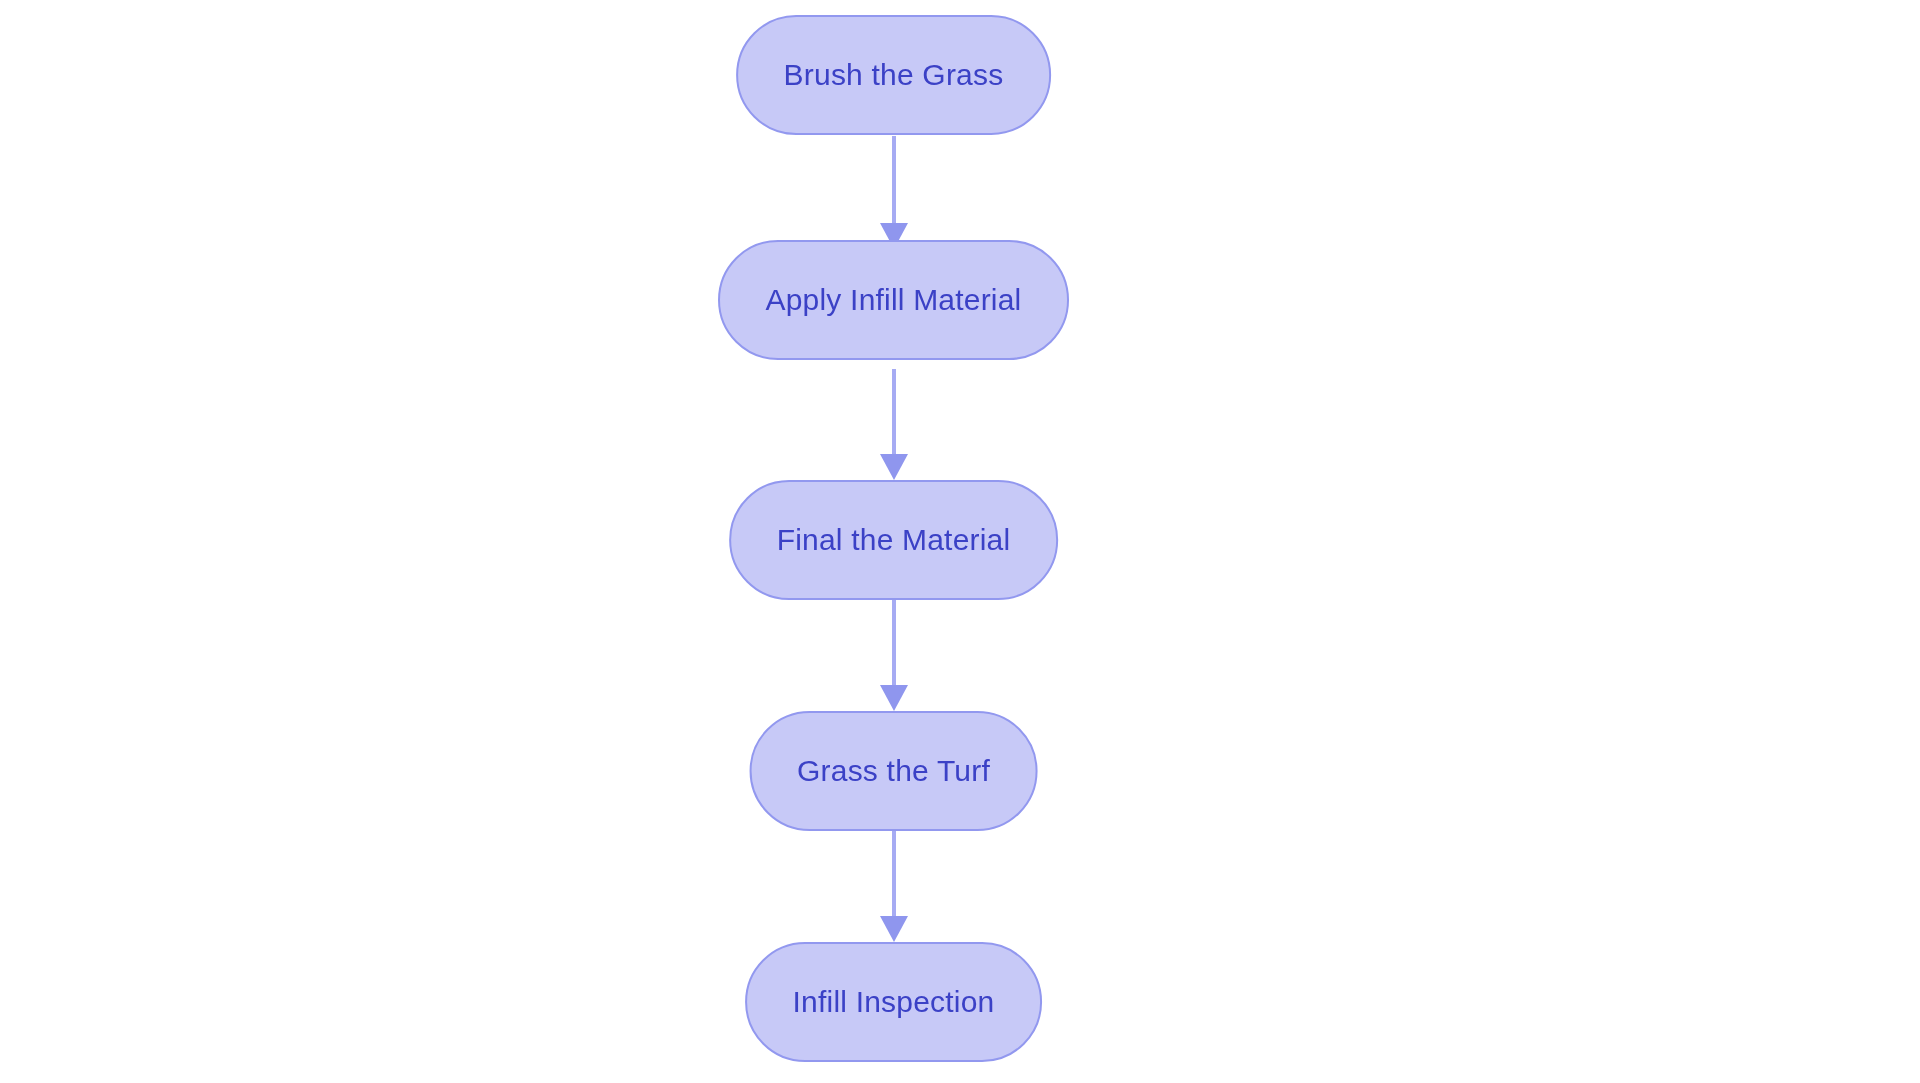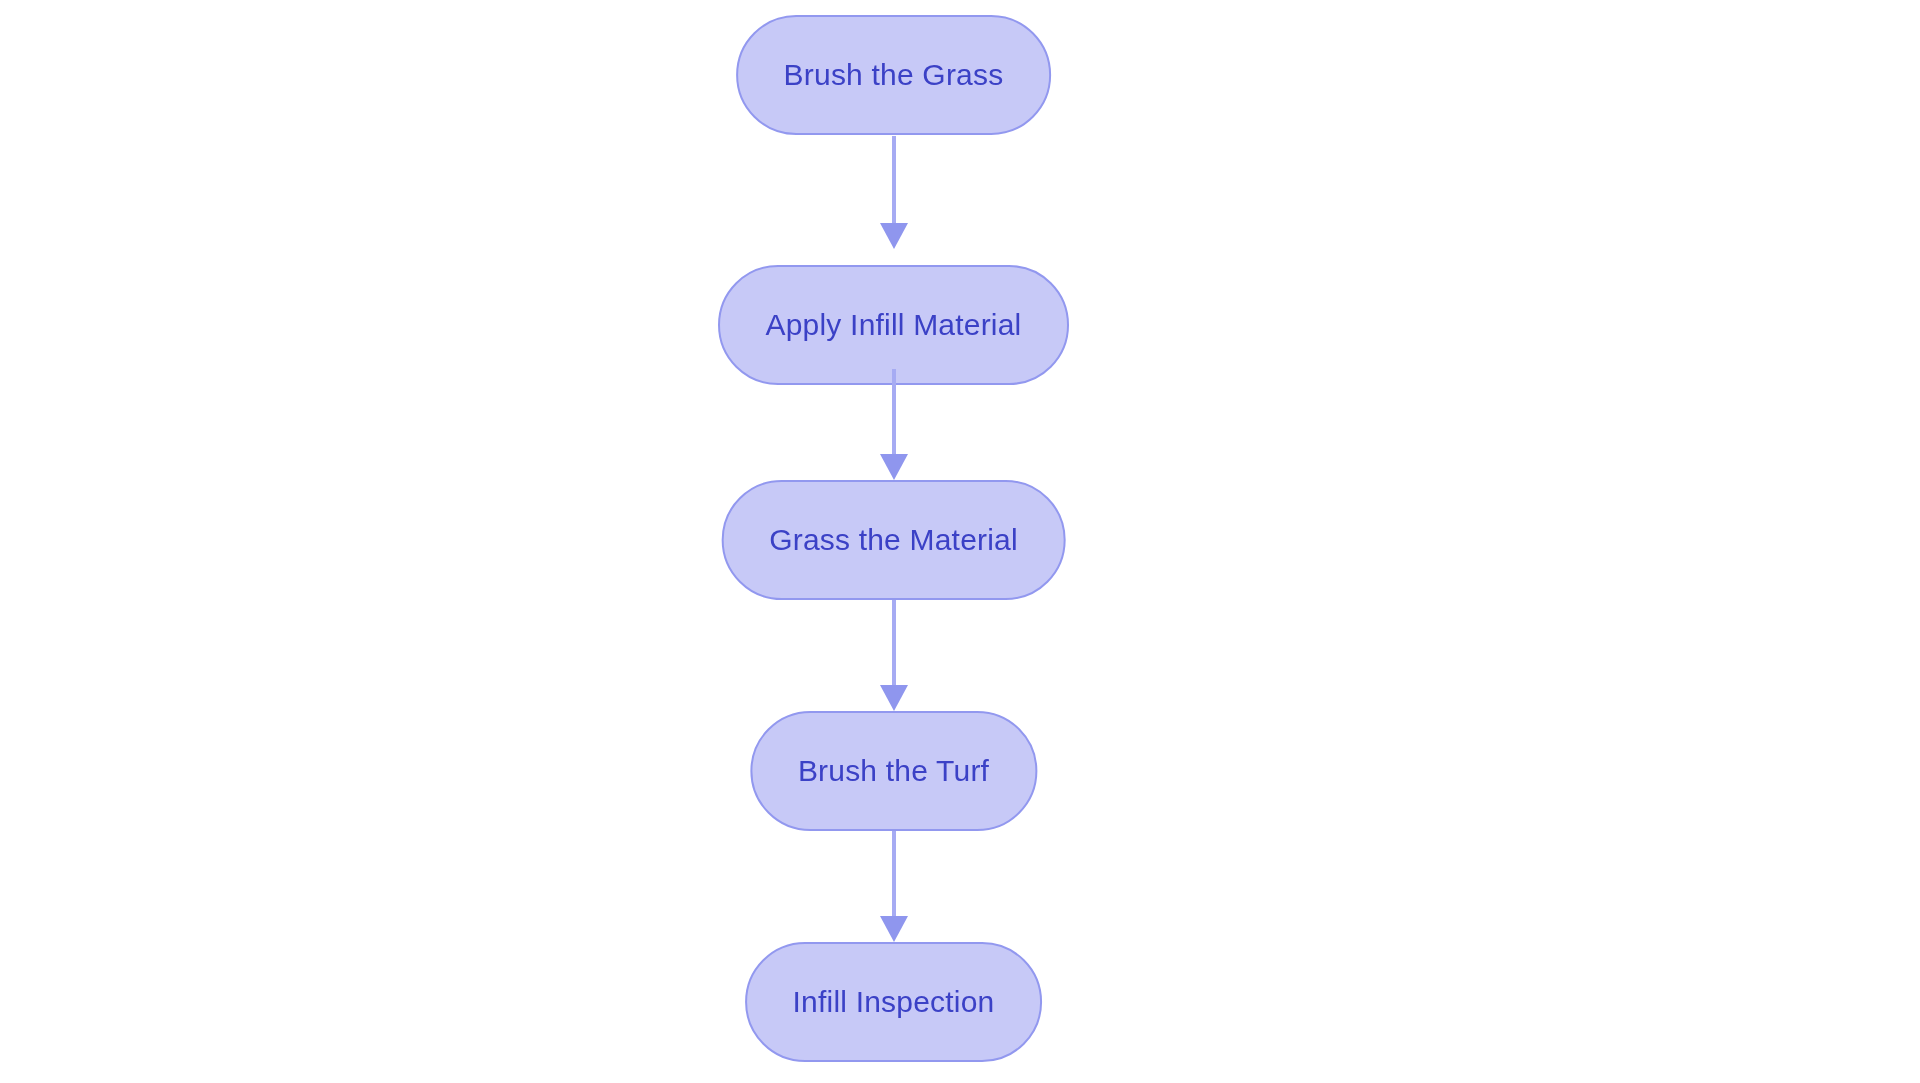--- a/index.html
+++ b/index.html
@@ -36,21 +36,21 @@
     display: inline-flex;
     align-items: center;
     justify-content: center;
     padding: 0 46px;
     font-size: 30px;
     line-height: 1;
     white-space: nowrap;
     letter-spacing: 0.2px;
   }
   .node-1 { top: 15px; }
-  .node-2 { top: 265px; }
+  .node-2 { top: 240px; }
   .node-3 { top: 480px; }
   .node-4 { top: 711px; }
   .node-5 { top: 942px; }
 
   .edge {
     position: absolute;
     left: 50%;
     transform: translateX(-50%);
     width: 28px;
   }
@@ -96,30 +96,30 @@
   <div class="node node-2">
     <span>Apply Infill Material</span>
   </div>
 
   <div class="edge edge-2">
     <div class="shaft"></div>
     <div class="head"></div>
   </div>
 
   <div class="node node-3">
-    <span>Grass the Material</span>
+    <span>Final the Material</span>
   </div>
 
   <div class="edge edge-3">
     <div class="shaft"></div>
     <div class="head"></div>
   </div>
 
   <div class="node node-4">
-    <span>Brush the Turf</span>
+    <span>Grass the Turf</span>
   </div>
 
   <div class="edge edge-4">
     <div class="shaft"></div>
     <div class="head"></div>
   </div>
 
   <div class="node node-5">
     <span>Infill Inspection</span>
   </div>

